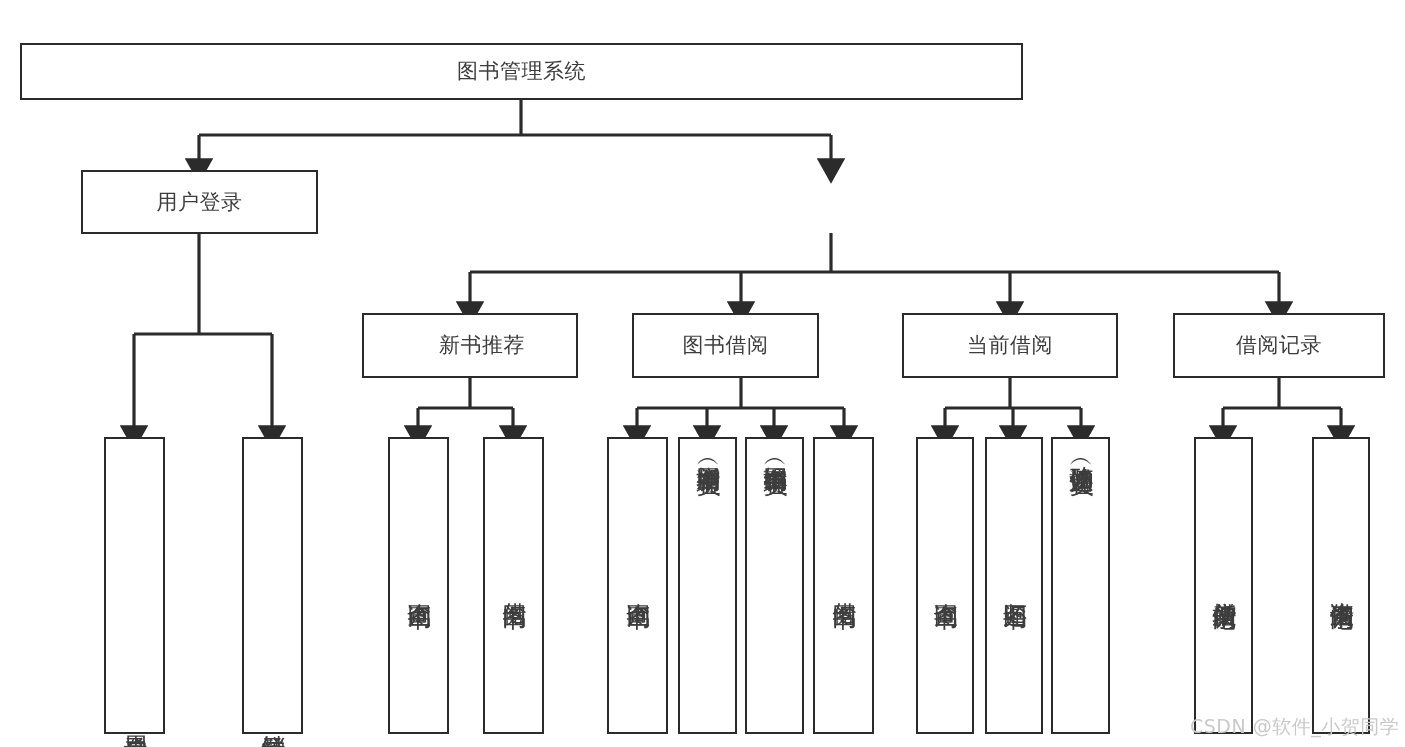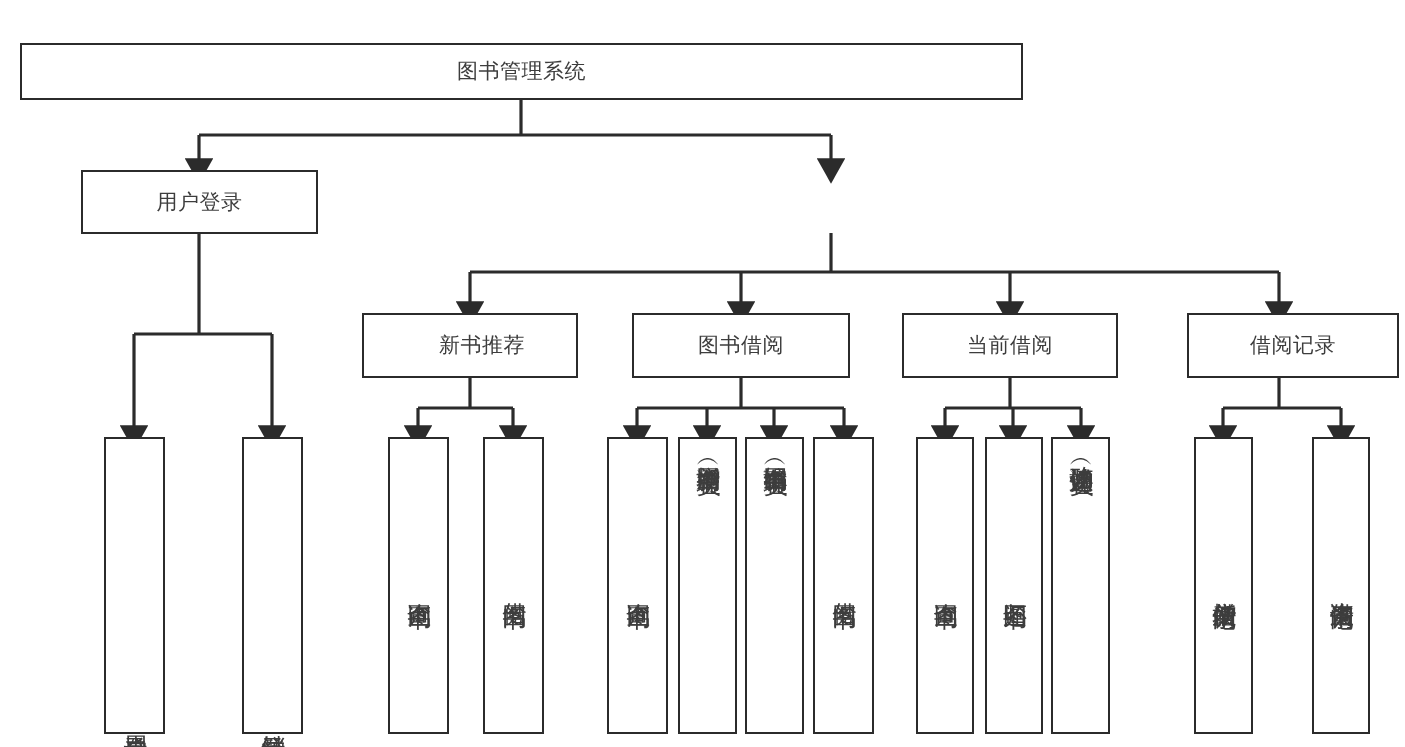--- a/index.html
+++ b/index.html
@@ -135,27 +135,27 @@
     <span class="label">图书管理系统</span>
   </div>
 
   <div class="node" style="left:81px; top:170px; width:237px; height:64px;">
     <span class="label">用户登录</span>
   </div>
 
   <div class="node" style="left:362px; top:313px; width:216px; height:65px;padding-left:24px;">
     <span class="label">新书推荐</span>
   </div>
-  <div class="node" style="left:632px; top:313px; width:218px; height:65px;">
+  <div class="node" style="left:632px; top:313px; width:187px; height:65px;">
     <span class="label">图书借阅</span>
   </div>
   <div class="node" style="left:902px; top:313px; width:216px; height:65px;">
     <span class="label">当前借阅</span>
   </div>
-  <div class="node" style="left:1173px; top:313px; width:212px; height:65px;margin-left:14px;">
+  <div class="node" style="left:1173px; top:313px; width:212px; height:65px;">
     <span class="label">借阅记录</span>
   </div>
 
   <div class="node leaf" style="left:104px; top:437px; width:61px; height:297px;">
     <span class="label">用户登录</span>
   </div>
   <div class="node leaf" style="left:242px; top:437px; width:61px; height:297px;">
     <span class="label">注销登录</span>
   </div>
 
@@ -189,14 +189,15 @@
     <span class="label">确认归还（管理员）</span>
   </div>
 
   <div class="node leaf mid" style="left:1194px; top:437px; width:59px; height:297px;">
     <span class="label">新增借阅记录</span>
   </div>
   <div class="node leaf mid" style="left:1312px; top:437px; width:58px; height:297px;">
     <span class="label">查询借阅记录</span>
   </div>
 
+  <div id="watermark">CSDN @软件_小贺同学</div>
 
 </div>
 
 </body></html>

